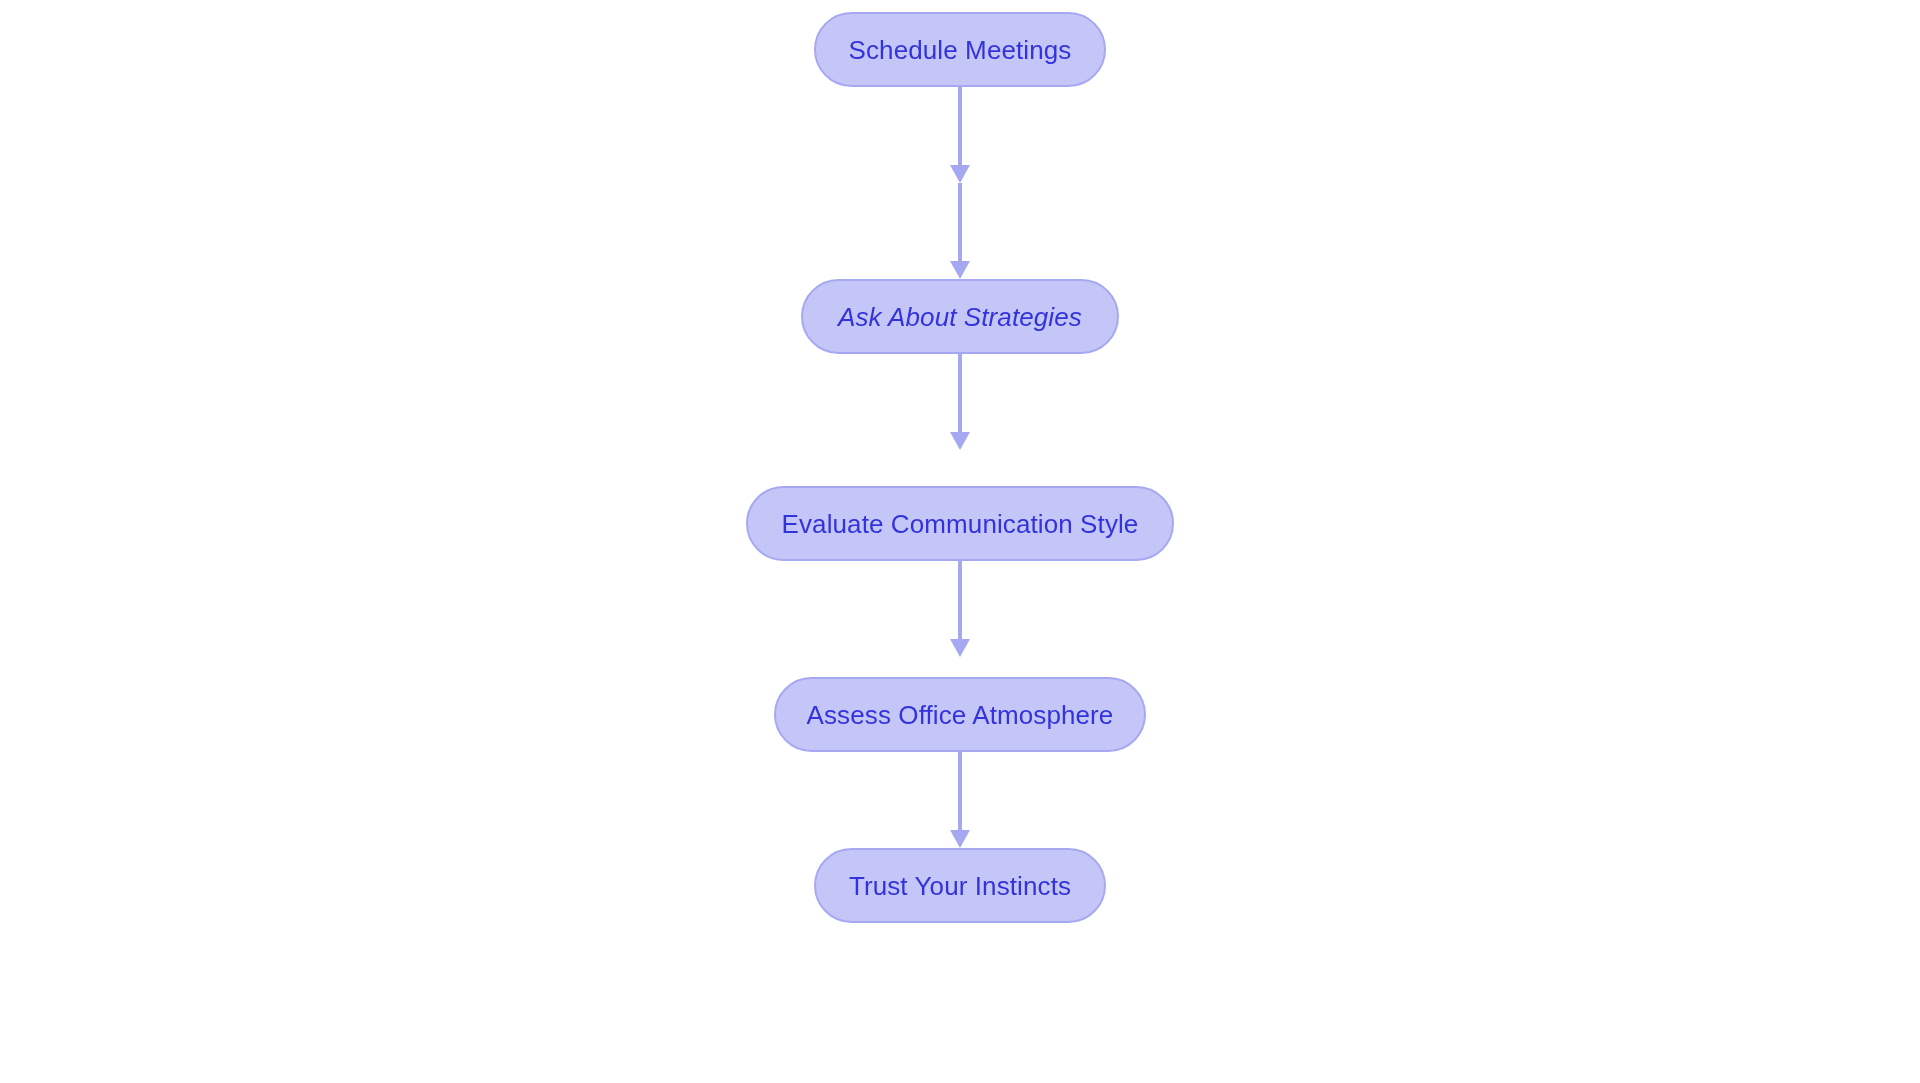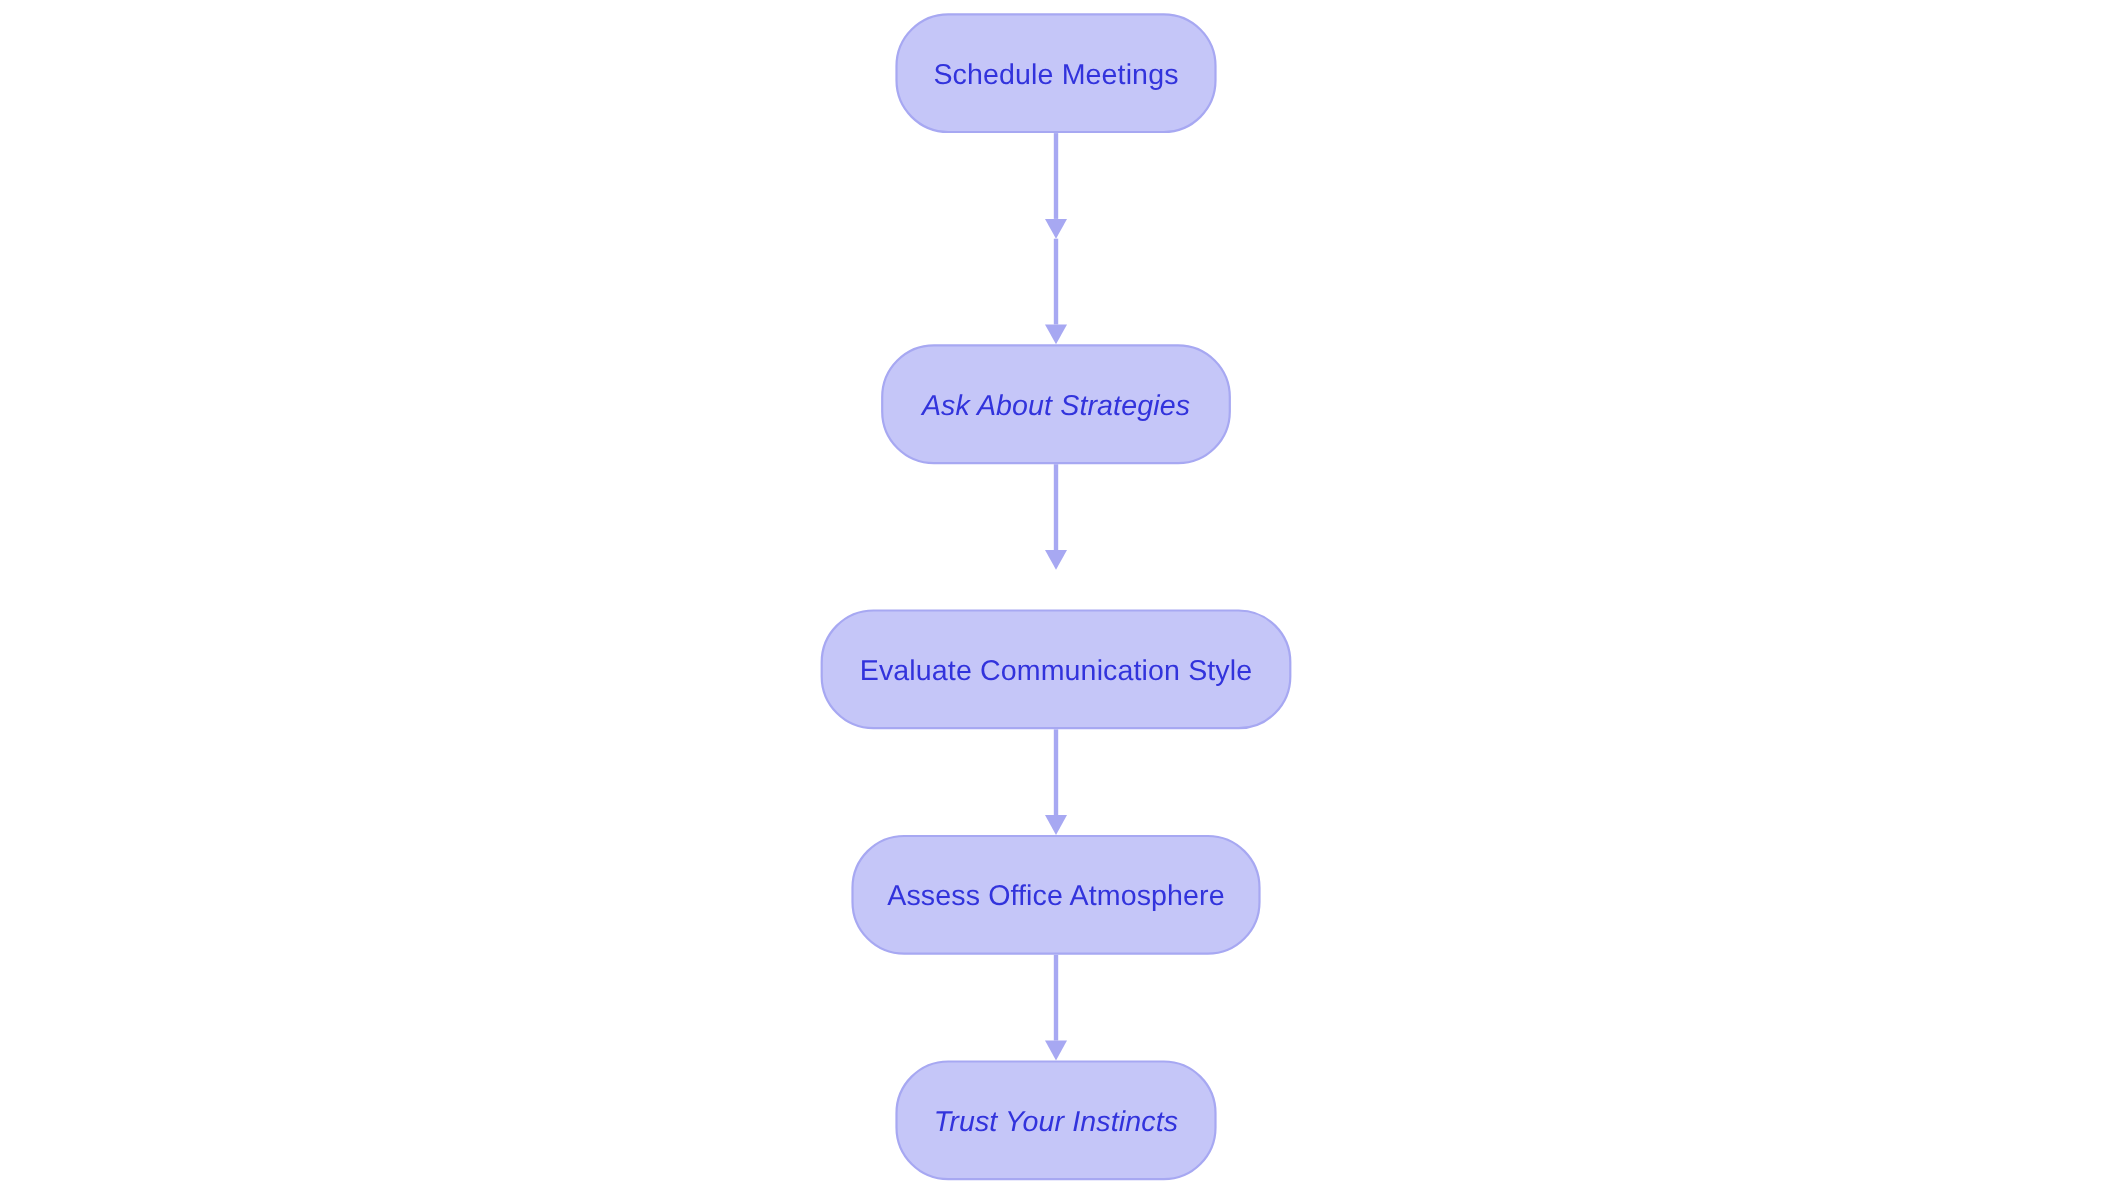--- a/index.html
+++ b/index.html
@@ -31,21 +31,21 @@
     display: flex;
     flex-direction: column;
     align-items: center;
     justify-content: flex-start;
     padding-top: 12px;
     box-sizing: border-box;
   }
 
   .node {
     box-sizing: border-box;
-    height: 109px;
+    height: 75px;
     border-radius: 48px;
     background: #c5c6f8;
     border: 2px solid #a7a8f2;
     display: flex;
     align-items: center;
     justify-content: center;
     flex: 0 0 auto;
   }
 
   .node-label {
@@ -56,22 +56,22 @@
     letter-spacing: 0.1px;
     white-space: nowrap;
     line-height: 1;
   }
 
   
   .node.n0 { width: 292px; }
   .node.n1 { width: 292px; }
   .node.n2 { width: 318px; font-style: italic; }
   .node.n3 { width: 428px; margin-top: 36px; }
-  .node.n4 { width: 372px; }
-  .node.n5 { width: 292px; font-style: italic; }
+  .node.n4 { width: 372px; margin-top: 20px; }
+  .node.n5 { width: 292px; }
 
   .connector {
     position: relative;
     width: 22px;
     height: 96px;
     flex: 0 0 auto;
   }
   .connector .line {
     position: absolute;
     left: 50%;

